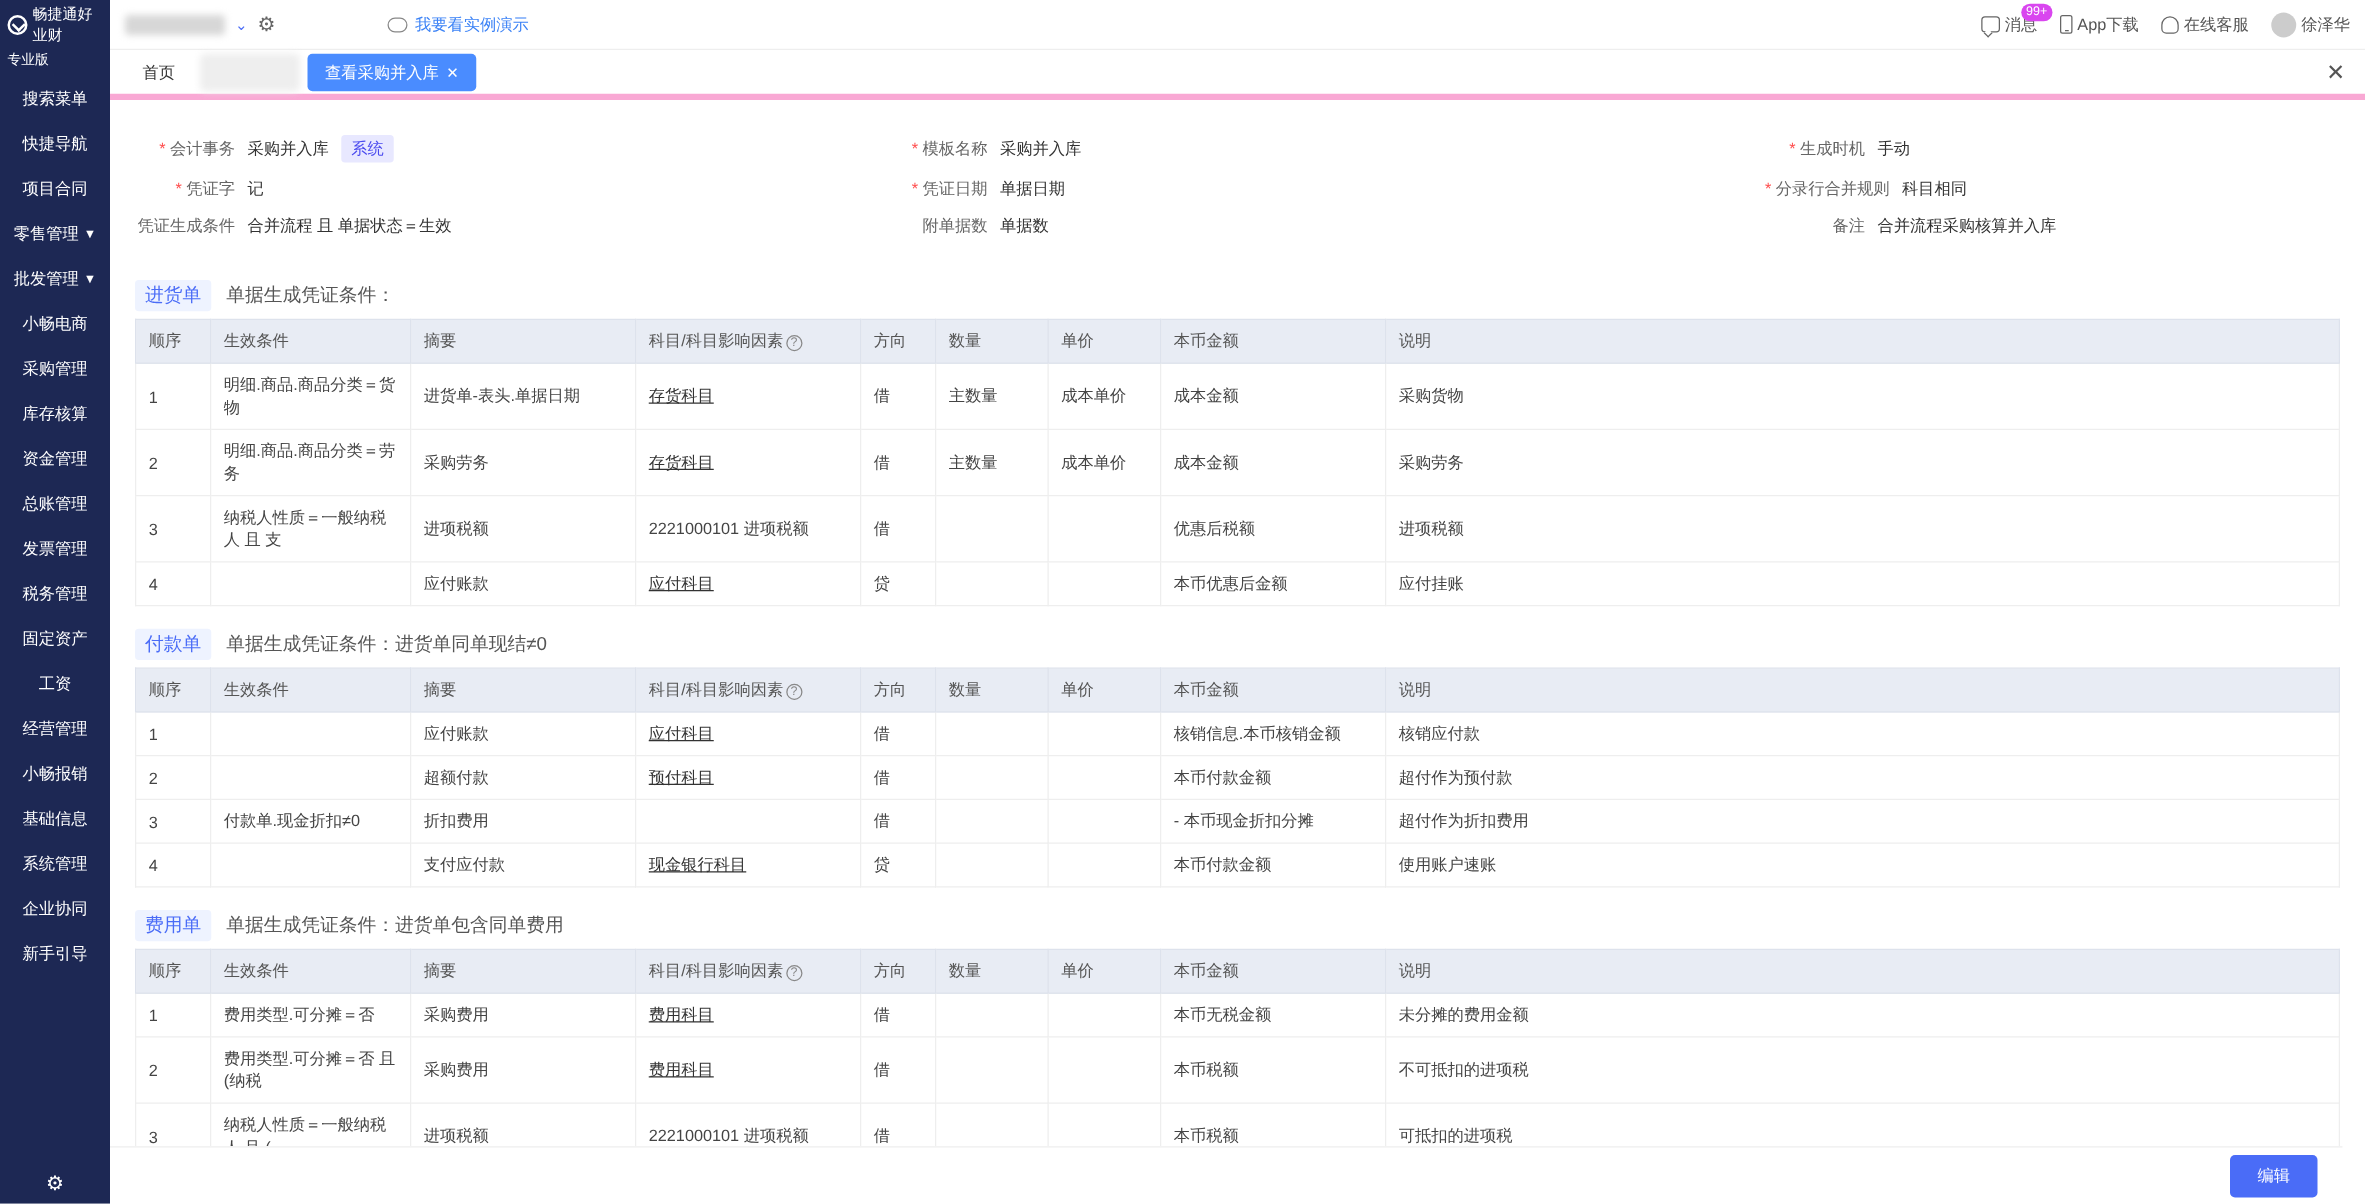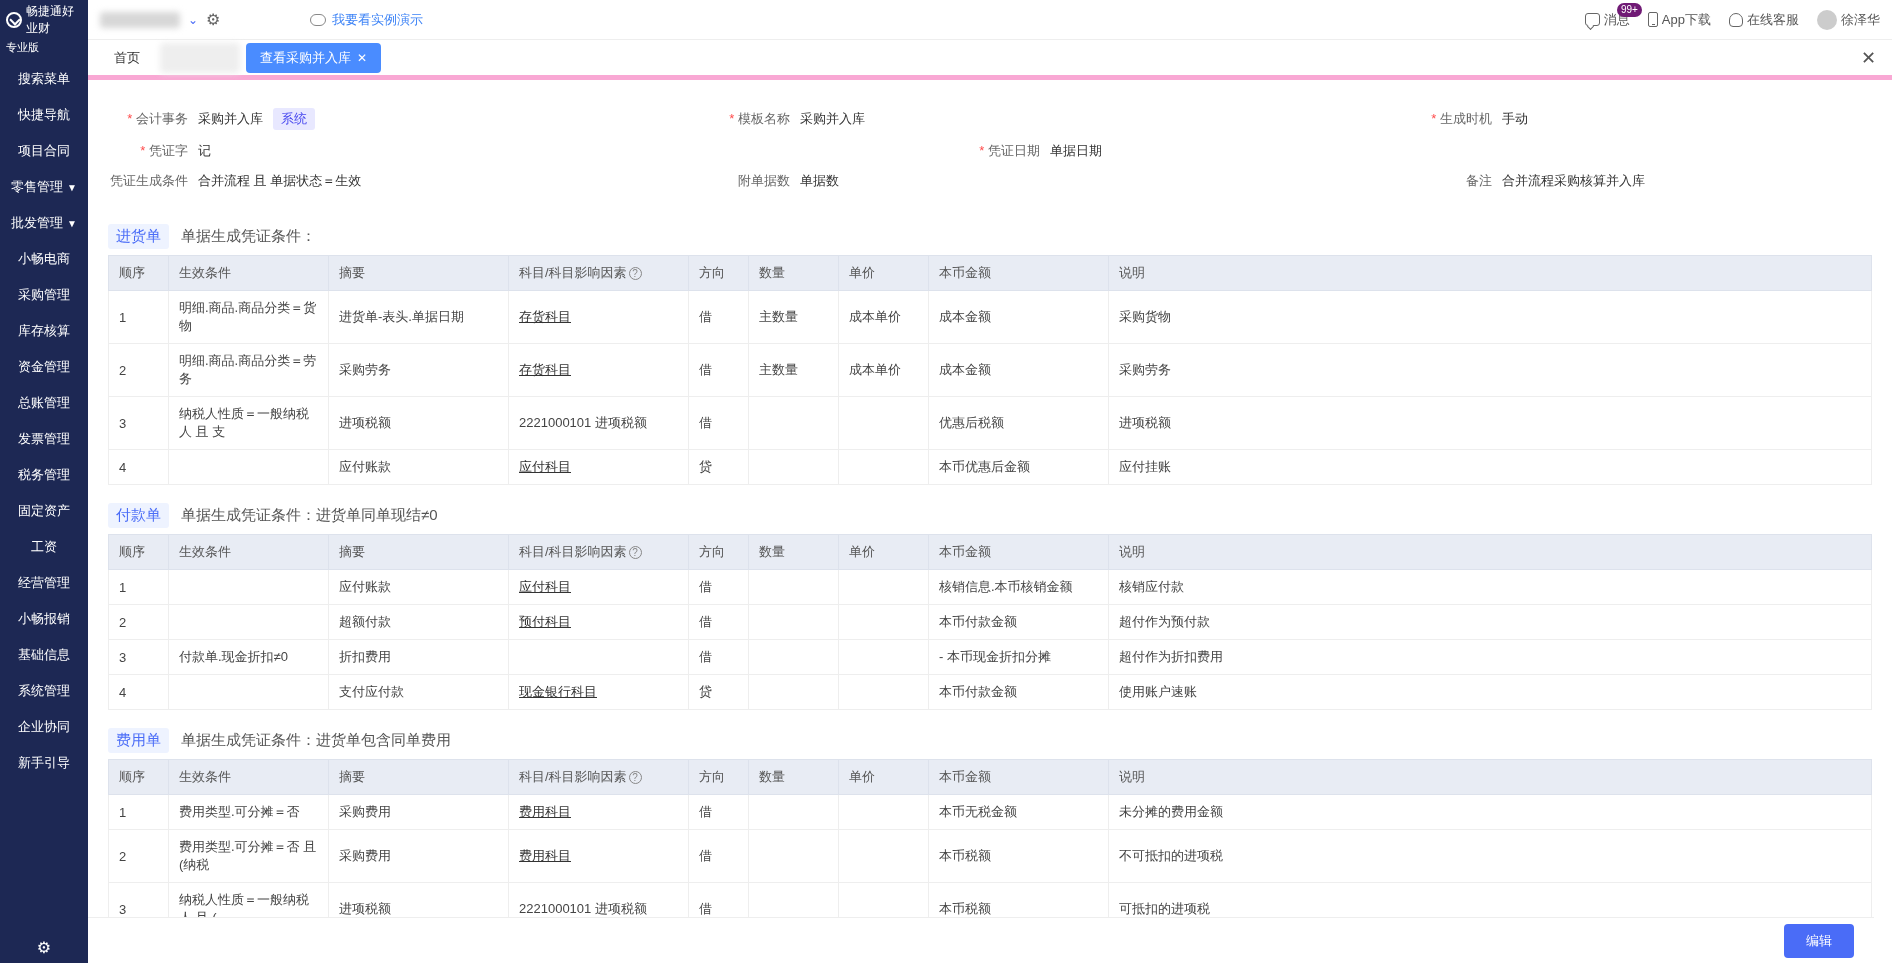--- a/index.html
+++ b/index.html
@@ -17,21 +17,21 @@
 .main{flex:1;display:flex;flex-direction:column;min-width:0}
 .topbar{height:40px;border-bottom:1px solid #eee;display:flex;align-items:center;padding:0 12px;gap:10px}
 .org-switch{display:flex;align-items:center;gap:8px;min-width:200px}
 .org-blur{width:80px;height:16px;background:#d7d7d7;filter:blur(3px);border-radius:3px}
 .chev-down{color:#4a6cf7;font-size:12px;cursor:pointer}
 .gear-top{color:#666;cursor:pointer;font-size:16px}
 .demo-link{display:flex;align-items:center;gap:6px;color:#3b82f6;cursor:pointer;font-size:13px}
 .cloud-icon{width:16px;height:12px;border:1.5px solid #888;border-radius:8px;position:relative}
 .top-right{margin-left:auto;display:flex;align-items:center;gap:18px;color:#555;font-size:13px}
 .tr-item{display:flex;align-items:center;gap:4px;cursor:pointer;position:relative}
-.badge{position:absolute;top:-8px;right:-12px;background:#701a75;color:#fff;font-size:10px;border-radius:8px;padding:0 4px;line-height:14px}
+.badge{position:absolute;top:-8px;right:-12px;background:#d946ef;color:#fff;font-size:10px;border-radius:8px;padding:0 4px;line-height:14px}
 .avatar{width:20px;height:20px;background:#ccc;border-radius:50%}
 .tabbar{height:40px;display:flex;align-items:center;padding:0 12px;border-bottom:5px solid #f9a8d4;gap:6px}
 .tab{padding:6px 14px;font-size:13px;border-radius:4px;cursor:pointer;display:flex;align-items:center;gap:6px;color:#333}
 .tab.blur{filter:blur(3px);background:#eee}
 .tab.active{background:#4a8cff;color:#fff}
 .tab-close{font-size:12px}
 .tabbar-close{margin-left:auto;font-size:18px;color:#555;cursor:pointer;padding:4px}
 .content{flex:1;overflow:auto;padding:16px 20px 60px;position:relative}
 .form-area{padding:6px 0 10px}
 .form-row{display:flex;gap:40px;padding:6px 0}
@@ -169,20 +169,24 @@
           <div class="field col1">
             <span class="field-label req">凭证字</span>
             <span class="field-val">记</span>
           </div>
           <div class="spacer"></div>
           <div class="field col2">
             <span class="field-label req">凭证日期</span>
             <span class="field-val">单据日期</span>
           </div>
           <div class="spacer"></div>
+          <div class="field col2">
+            <span class="field-label req">分录行合并规则</span>
+            <span class="field-val">科目相同</span>
+          </div>
         </div>
         <div class="form-row">
           <div class="field col1">
             <span class="field-label">凭证生成条件</span>
             <span class="field-val">合并流程 且 单据状态＝生效</span>
           </div>
           <div class="spacer"></div>
           <div class="field col2">
             <span class="field-label">附单据数</span>
             <span class="field-val">单据数</span>

